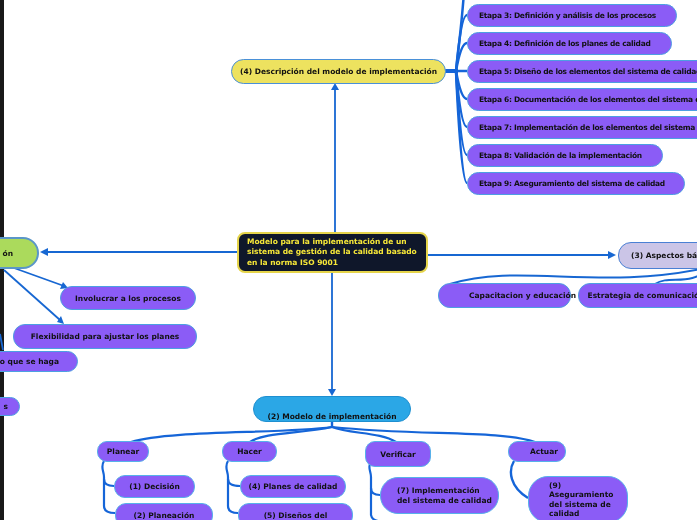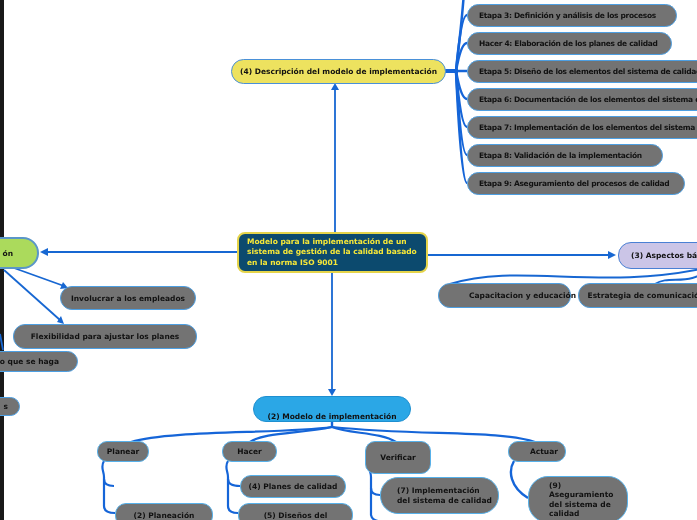--- a/index.html
+++ b/index.html
@@ -6,26 +6,26 @@
   body { background:#ffffff; font-family:"DejaVu Sans","Liberation Sans",sans-serif; }
   #canvas{
     position:relative; width:697px; height:520px; overflow:hidden; background:#ffffff;
   }
   #edge-strip{
     position:absolute; left:0; top:0; width:4px; height:520px; background:#191919; z-index:0;
   }
   svg.connectors{ position:absolute; left:0; top:0; z-index:1; }
   .node{
     position:absolute; z-index:2; display:flex; align-items:center; justify-content:center;
-    background:#737373; border:1.5px solid #4D9FE2; border-radius:12px;
+    background:#8b5cf6; border:1.5px solid #4D9FE2; border-radius:12px;
     font-size:7.5px; font-weight:bold; color:#111; white-space:nowrap; cursor:default;
   }
   .stage{ justify-content:flex-start; padding-left:11px; letter-spacing:-0.3px; border-radius:12px; }
   .black-node{
-    background:#0c4a6e; border:2px solid #E5D44A; color:#F7E838; border-radius:8px;
+    background:#0f172a; border:2px solid #E5D44A; color:#F7E838; border-radius:8px;
     white-space:normal; text-align:left; justify-content:flex-start; align-items:center;
     padding:3px 8px; line-height:10.5px;
   }
   .yellow-node{ background:#EDE25F; border-color:#4A90D8; border-radius:13px; }
   .green-node{ background:#ABDA5C; border:2px solid #5A96C8; border-radius:16px;
     justify-content:flex-end; padding-right:24px; }
   .purple-node{ background:#CBC5E7; border-color:#4A80D4; border-radius:13px;
     justify-content:flex-start; padding-left:12px; }
   .blue-node{ background:#2BA7E6; border-color:#1E8FD0; border-radius:13px; }
   .leaf{ border-color:#57B1EA; border-radius:10px; }
@@ -93,43 +93,43 @@
   </div>
 
   <div class="node yellow-node" style="left:231px;top:59px;width:215px;height:25px;">
     <span>(4) Descripción del modelo de implementación</span>
   </div>
 
   <div class="node stage" style="left:467px;top:4px;width:210px;height:23px;">
     <span>Etapa 3: Definición y análisis de los procesos</span>
   </div>
   <div class="node stage" style="left:467px;top:32px;width:205px;height:23px;">
-    <span>Hacer 4: Elaboración de los planes de calidad</span>
+    <span>Etapa 4: Definición de los planes de calidad</span>
   </div>
   <div class="node stage" style="left:467px;top:60px;width:262px;height:23px;">
     <span>Etapa 5: Diseño de los elementos del sistema de calidad</span>
   </div>
   <div class="node stage" style="left:467px;top:88px;width:264px;height:23px;">
     <span>Etapa 6: Documentación de los elementos del sistema de calidad</span>
   </div>
   <div class="node stage" style="left:467px;top:116px;width:268px;height:23px;">
     <span>Etapa 7: Implementación de los elementos del sistema de calidad</span>
   </div>
   <div class="node stage" style="left:467px;top:144px;width:196px;height:23px;">
     <span>Etapa 8: Validación de la implementación</span>
   </div>
   <div class="node stage" style="left:467px;top:172px;width:218px;height:23px;">
-    <span>Etapa 9: Aseguramiento del procesos de calidad</span>
+    <span>Etapa 9: Aseguramiento del sistema de calidad</span>
   </div>
 
   <div class="node green-node" style="left:-100px;top:237px;width:139px;height:32px;">
     <span>ón</span>
   </div>
   <div class="node" style="left:60px;top:286px;width:136px;height:24px;">
-    <span>Involucrar a los empleados</span>
+    <span>Involucrar a los procesos</span>
   </div>
   <div class="node" style="left:13px;top:324px;width:184px;height:25px;">
     <span>Flexibilidad para ajustar los planes</span>
   </div>
   <div class="node right-align" style="left:-60px;top:351px;width:138px;height:21px;padding-right:18px;border-radius:11px;">
     <span>r lo que se haga</span>
   </div>
   <div class="node right-align" style="left:-80px;top:397px;width:100px;height:19px;padding-right:11px;border-radius:10px;">
     <span>s</span>
   </div>
@@ -147,27 +147,30 @@
   <div class="node blue-node" style="left:253px;top:396px;width:158px;height:26px;align-items:flex-end;">
     <span>(2) Modelo de implementación</span>
   </div>
 
   <div class="node leaf" style="left:97px;top:441px;width:52px;height:21px;">
     <span>Planear</span>
   </div>
   <div class="node leaf" style="left:222px;top:441px;width:55px;height:21px;">
     <span>Hacer</span>
   </div>
-  <div class="node leaf" style="left:365px;top:441px;width:66px;height:33px;">
+  <div class="node leaf" style="left:365px;top:441px;width:66px;height:26px;">
     <span>Verificar</span>
   </div>
   <div class="node leaf" style="left:508px;top:441px;width:58px;height:21px;padding-left:14px;">
     <span>Actuar</span>
   </div>
 
+  <div class="node leaf" style="left:114px;top:475px;width:81px;height:23px;border-radius:11px;">
+    <span>(1) Decisión</span>
+  </div>
   <div class="node leaf" style="left:115px;top:503px;width:98px;height:24px;border-radius:11px;">
     <span>(2) Planeación</span>
   </div>
   <div class="node leaf" style="left:240px;top:475px;width:106px;height:23px;border-radius:11px;">
     <span>(4) Planes de calidad</span>
   </div>
   <div class="node leaf" style="left:238px;top:503px;width:115px;height:24px;border-radius:11px;">
     <span>(5) Diseños del</span>
   </div>
   <div class="node leaf multi big-round" style="left:380px;top:477px;width:119px;height:37px;padding-left:16px;">

